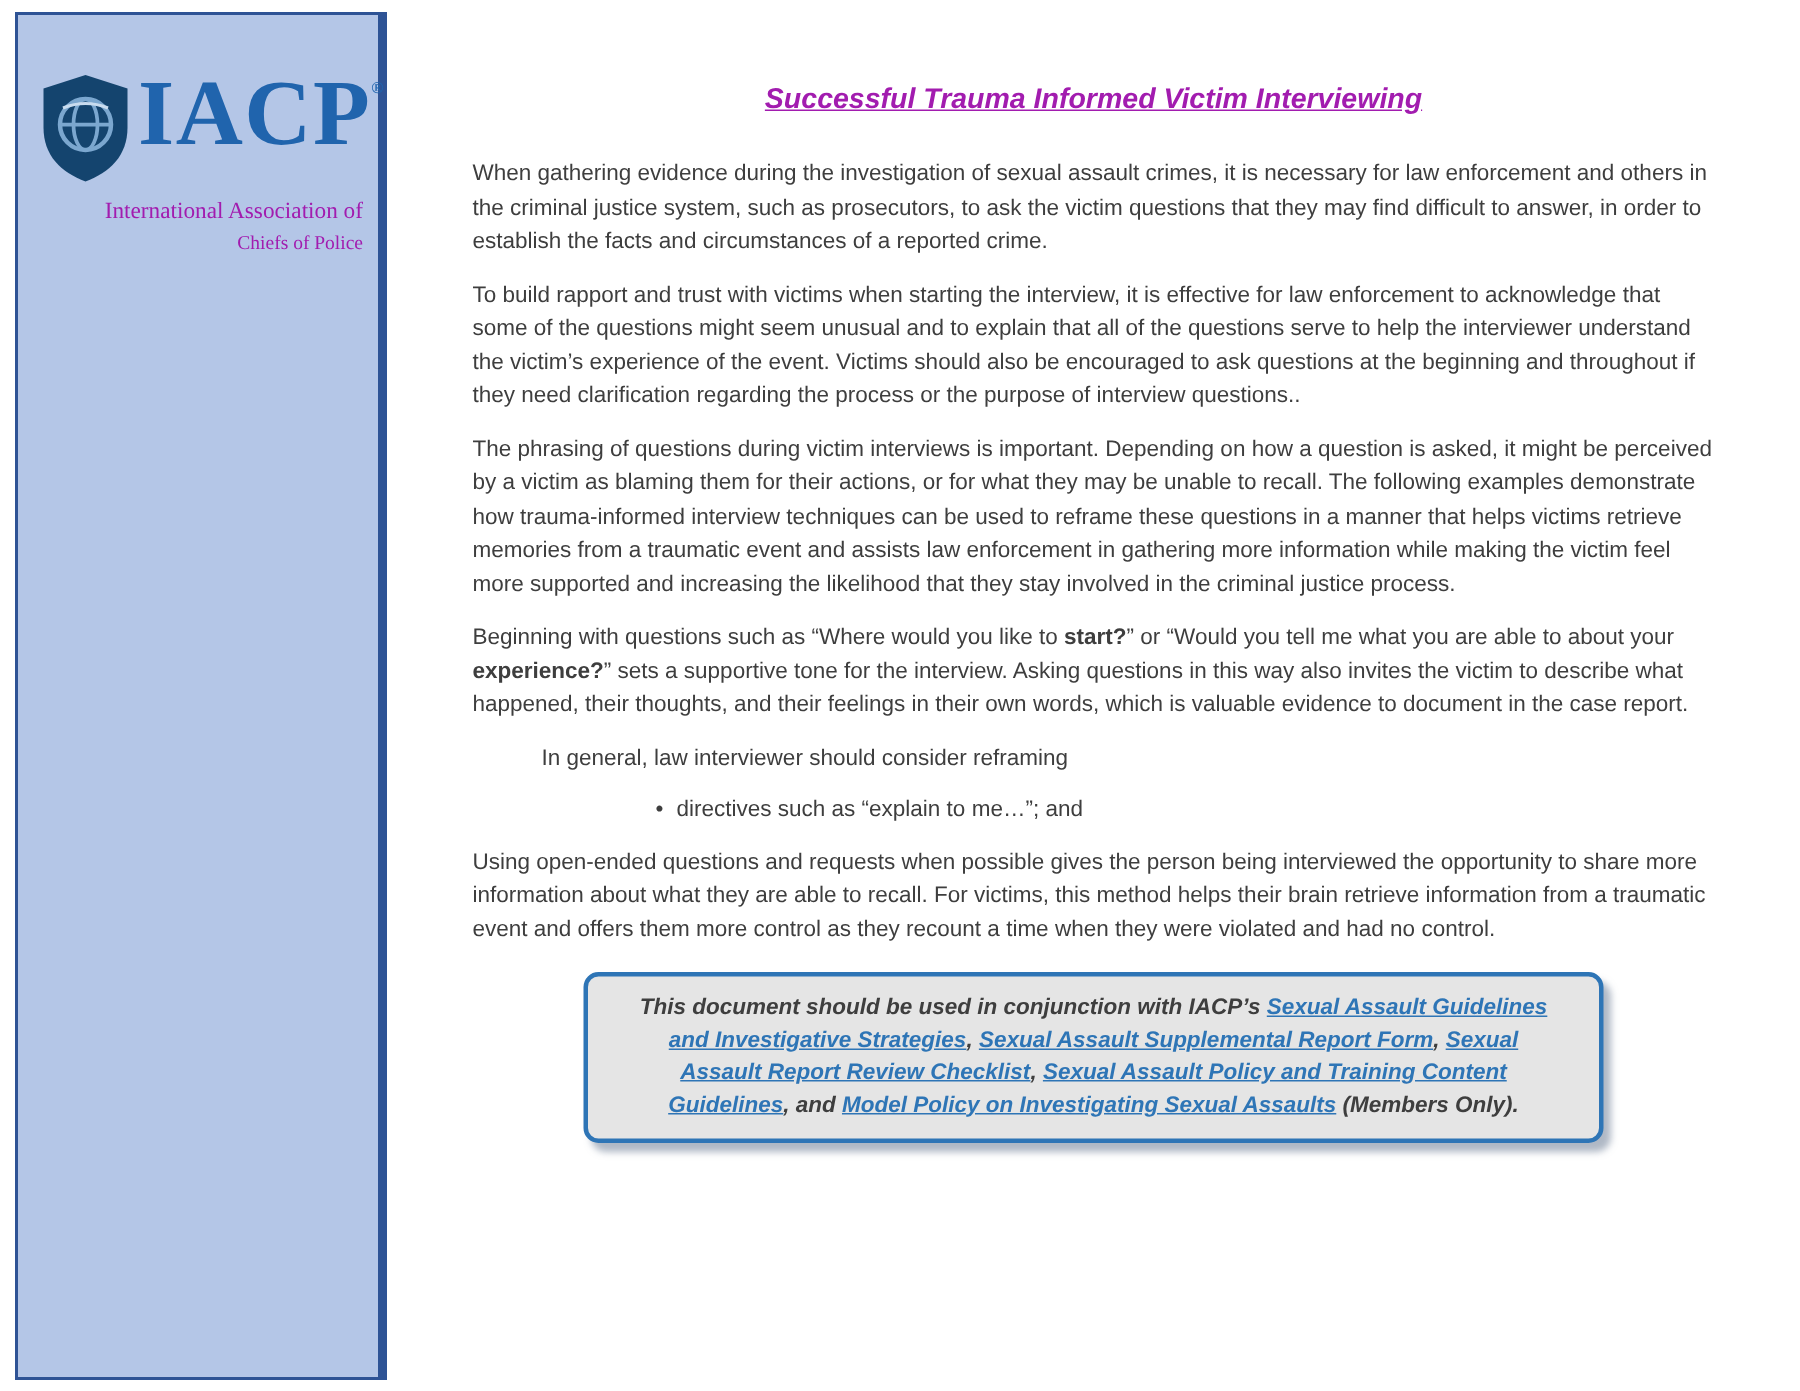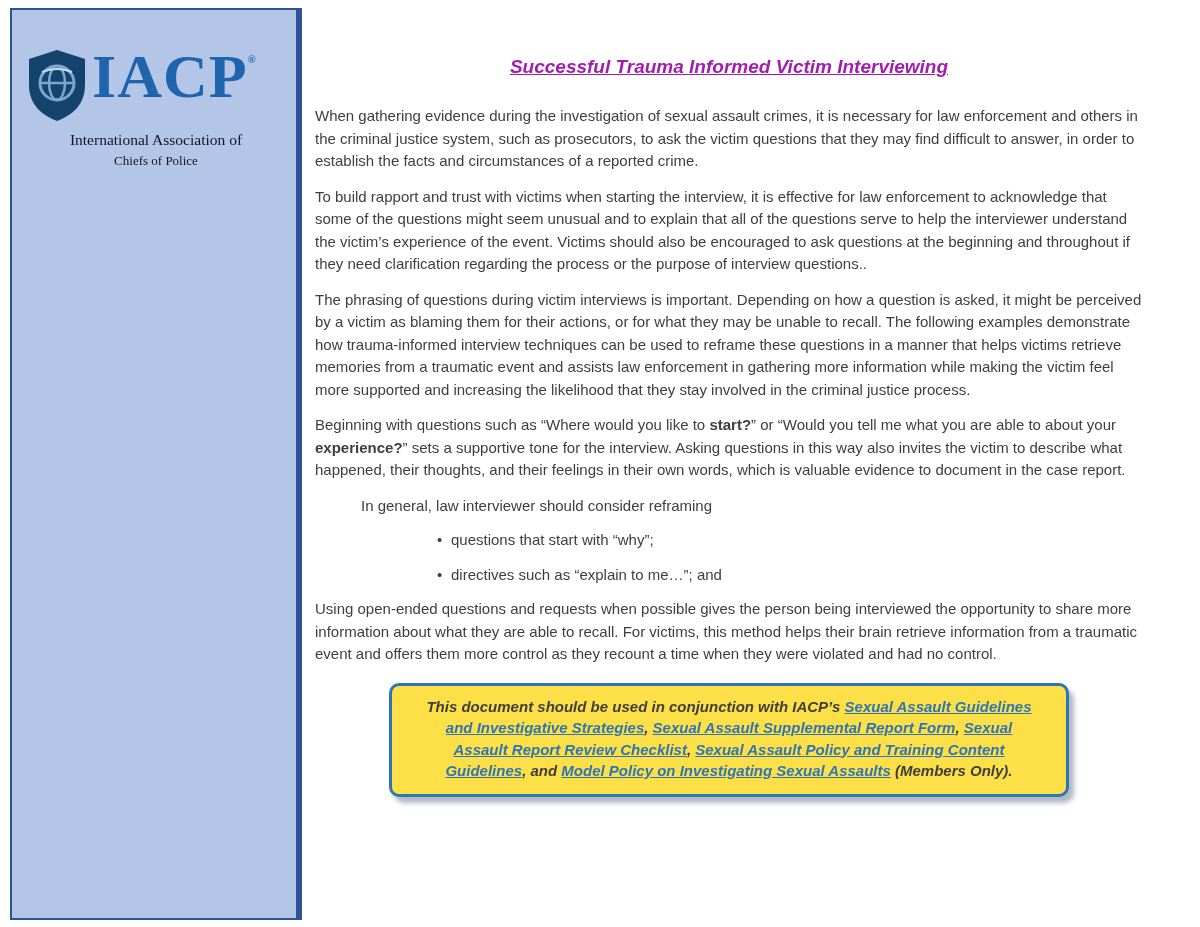--- a/index.html
+++ b/index.html
@@ -10,21 +10,21 @@
     width: 1200px;
     height: 927px;
     background: #ffffff;
     overflow: hidden;
   }
   
   .sidebar {
     position: absolute;
     left: 10px;
     top: 8px;
-    width: 292px;
+    width: 248px;
     height: 912px;
     background: #b4c6e7;
     border: 2px solid #2e5395;
     border-right-width: 6px;
   }
   .logo-block {
     margin: 34px 10px 0 14px;
   }
   .logo-row {
     display: flex;
@@ -49,22 +49,22 @@
   }
   .registered {
     font-family: "Liberation Serif", serif;
     font-size: 11px;
     color: #2064ad;
     vertical-align: top;
     line-height: 30px;
   }
   .org-lines {
     margin-top: 2px;
-    text-align: center;
-    color: #0f172a;
+    text-align: right;
+    color: #a21caf;
     font-family: "Liberation Serif", serif;
   }
   .org-line1 { font-size: 15.5px; line-height: 20px; }
   .org-line2 { font-size: 13px; line-height: 22px; }
   
   .main {
     position: absolute;
     left: 315px;
     top: 55px;
     width: 828px;
@@ -107,21 +107,21 @@
     width: 680px;
     margin: 17px auto 0 auto;
     border: 3px solid #2e75b6;
     border-radius: 10px;
     padding: 10px 26px 12px 26px;
     text-align: center;
     font-weight: bold;
     font-style: italic;
     line-height: 21.5px;
     color: #3e3e3e;
-    background: #fde047;
+    background: #e5e5e5;
     box-shadow: 5px 6px 5px rgba(110, 125, 150, 0.55);
   }
   .ref-link {
     color: #2e75b6;
     text-decoration: underline;
     cursor: pointer;
     font-style: italic;
     font-weight: bold;
   }
 </style>
@@ -161,21 +161,20 @@
 
     <p class="para">To build rapport and trust with victims when starting the interview, it is effective for law enforcement to acknowledge that some of the questions might seem unusual and to explain that all of the questions serve to help the interviewer understand the victim’s experience of the event. Victims should also be encouraged to ask questions at the beginning and throughout if they need clarification regarding the process or the purpose of interview questions..</p>
 
     <p class="para">The phrasing of questions during victim interviews is important.  Depending on how a question is asked, it might be perceived by a victim as blaming them for their actions, or for what they may be unable to recall. The following examples demonstrate how trauma-informed interview techniques can be used to reframe these questions in a manner that helps victims retrieve memories from a traumatic event and assists law enforcement in gathering more information while making the victim feel more supported and increasing the likelihood that they stay involved in the criminal justice process.</p>
 
     <p class="para"><span>Beginning with questions such as “Where would you like to </span><span class="bold">start?</span><span>” or “Would you tell me what you are able to about your </span><span class="bold">experience?</span><span>” sets a supportive tone for the interview. Asking questions in this way also invites the victim to describe what happened, their thoughts, and their feelings in their own words, which is valuable evidence to document in the case report.</span></p>
 
     <div class="indent-line">In general, law interviewer should consider reframing</div>
 
     <div class="bullet-list">
-      <div class="bullet-item">questions that start with “why”;</div>
       <div class="bullet-item">directives such as “explain to me…”; and</div>
     </div>
 
     <p class="para">Using open-ended questions and requests when possible gives the person being interviewed the opportunity to share more information about what they are able to recall. For victims, this method helps their brain retrieve information from a traumatic event and offers them more control as they recount a time when they were violated and had no control.</p>
 
     <div class="callout">
       <span>This document should be used in conjunction with IACP’s </span><a class="ref-link">Sexual Assault Guidelines and Investigative Strategies</a><span>, </span><a class="ref-link">Sexual Assault Supplemental Report Form</a><span>, </span><a class="ref-link">Sexual Assault Report Review Checklist</a><span>, </span><a class="ref-link">Sexual Assault Policy and Training Content Guidelines</a><span>, and </span><a class="ref-link">Model Policy on Investigating Sexual Assaults</a><span> (Members Only).</span>
     </div>
 
   </div>

